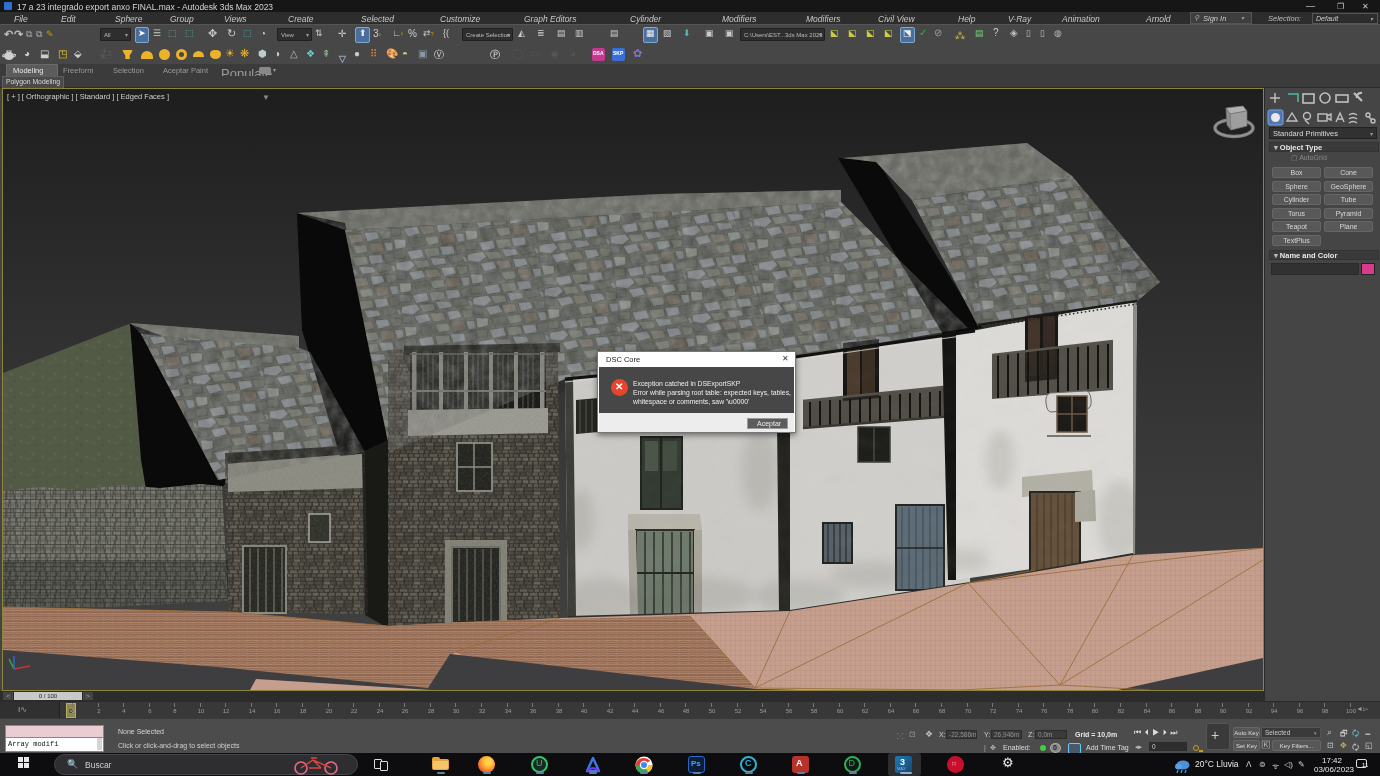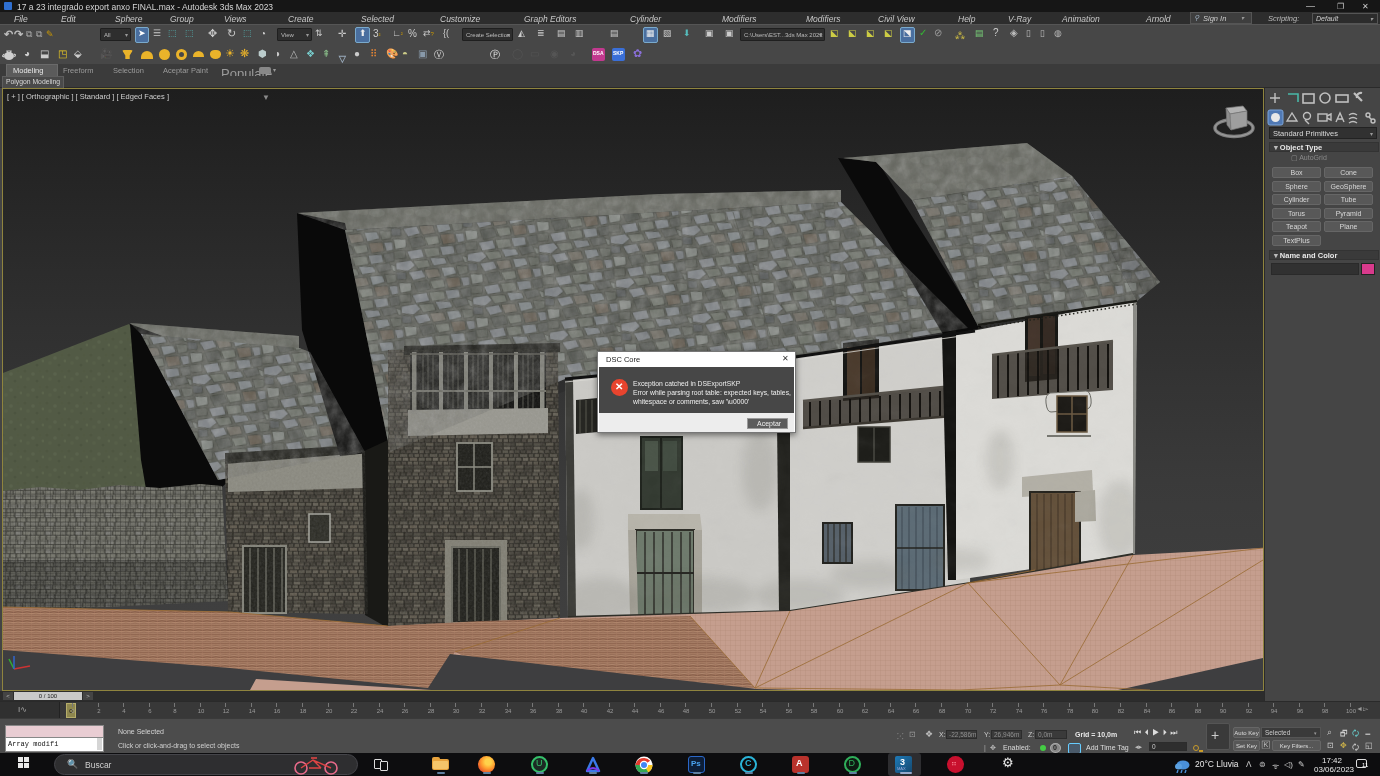--- a/index.html
+++ b/index.html
@@ -65,21 +65,21 @@
     <span class="menu-item" style="left:958px;">Help</span>
     <span class="menu-item" style="left:1008px;">V-Ray</span>
     <span class="menu-item" style="left:1062px;">Animation</span>
     <span class="menu-item" style="left:1146px;">Arnold</span>
     <span class="menu-item" style="left:1208px;">D5</span>
     <div class="abs" style="left:1190px;top:0px;width:62px;height:12px;background:#3e3e3e;border:1px solid #555;">
       <span class="txt" style="left:3px;top:1px;color:#9ab;font-size:7px;">⚲</span>
       <span class="txt" style="left:12px;top:1px;color:#ccc;font-size:7.5px;">Sign In</span>
       <span class="txt" style="left:50px;top:1px;color:#999;font-size:6px;">▾</span>
     </div>
-    <span class="menu-item" style="left:1268px;font-size:7.5px;color:#bbb;">Scripting:</span>
+    <span class="menu-item" style="left:1268px;font-size:7.5px;color:#bbb;">Selection:</span>
     <div class="abs" style="left:1312px;top:1px;width:66px;height:11px;background:#2c2c2c;border:1px solid #555;">
       <span class="txt" style="left:3px;top:1px;color:#ccc;font-size:7px;">Default</span>
       <span class="txt" style="left:57px;top:1px;color:#999;font-size:6px;">▾</span>
     </div>
   </div>
 
   <div class="abs" id="tb1">
     <span class="txt" style="left:4px;top:3px;color:#bbb;font-size:11px;font-weight:bold;">↶</span>
     <span class="txt" style="left:14px;top:3px;color:#bbb;font-size:11px;font-weight:bold;">↷</span>
     <span class="txt" style="left:26px;top:4px;color:#aaa;font-size:9px;">⧉</span>

